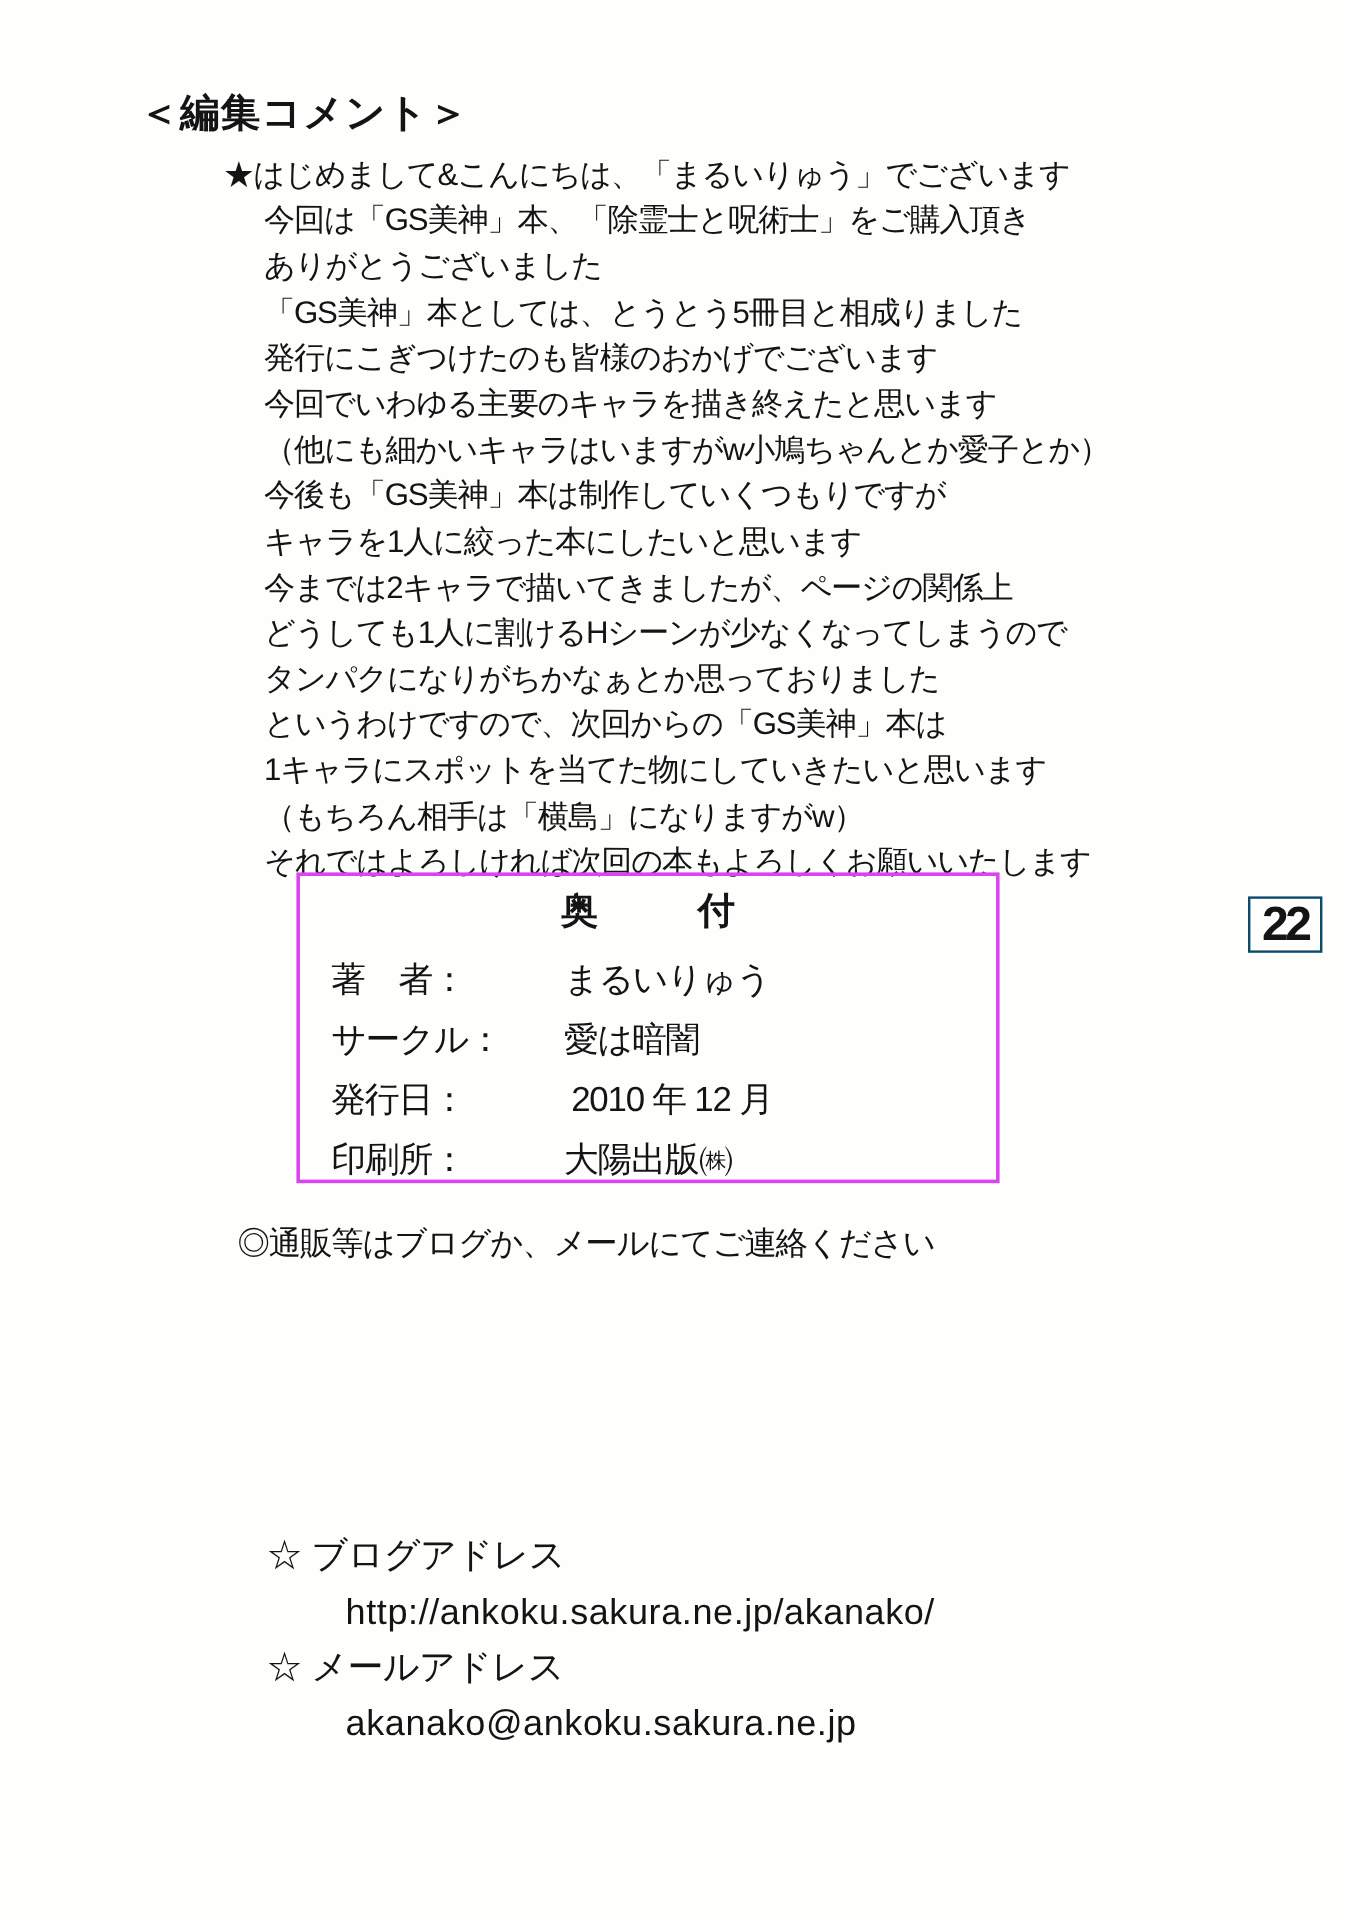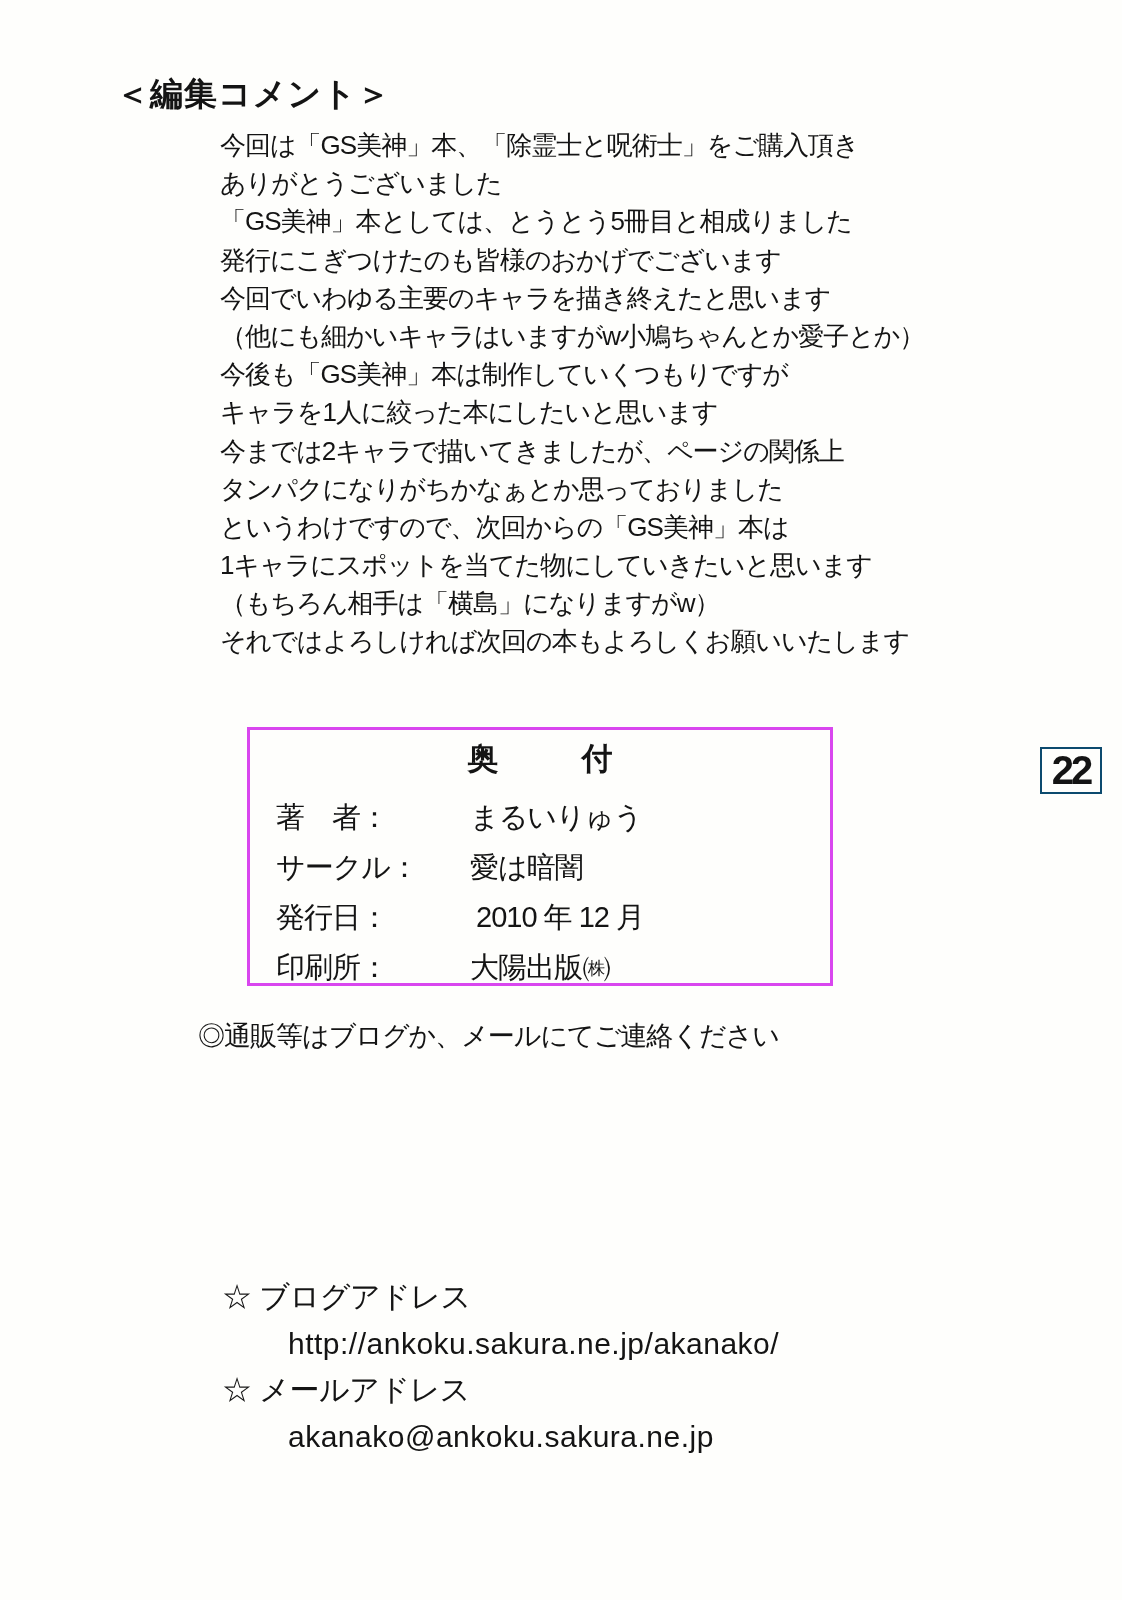--- a/index.html
+++ b/index.html
@@ -63,29 +63,31 @@
   .addresses .indent { margin-left:66px; letter-spacing:0.5px; }
 </style>
 </head>
 <body>
 
 <div class="page">
 
   <div class="heading">＜編集コメント＞</div>
 
   <div class="comments">
+    <div class="line outdent">★はじめまして&amp;こんにちは、「まるいりゅう」でございます</div>
     <div class="line">今回は「GS美神」本、「除霊士と呪術士」をご購入頂き</div>
     <div class="line">ありがとうございました</div>
     <div class="line">「GS美神」本としては、とうとう5冊目と相成りました</div>
     <div class="line">発行にこぎつけたのも皆様のおかげでございます</div>
     <div class="line">今回でいわゆる主要のキャラを描き終えたと思います</div>
     <div class="line">（他にも細かいキャラはいますがw小鳩ちゃんとか愛子とか）</div>
     <div class="line">今後も「GS美神」本は制作していくつもりですが</div>
     <div class="line">キャラを1人に絞った本にしたいと思います</div>
     <div class="line">今までは2キャラで描いてきましたが、ページの関係上</div>
+    <div class="line">どうしても1人に割けるHシーンが少なくなってしまうので</div>
     <div class="line">タンパクになりがちかなぁとか思っておりました</div>
     <div class="line">というわけですので、次回からの「GS美神」本は</div>
     <div class="line">1キャラにスポットを当てた物にしていきたいと思います</div>
     <div class="line">（もちろん相手は「横島」になりますがw）</div>
     <div class="line">それではよろしければ次回の本もよろしくお願いいたします</div>
   </div>
 
   <div class="colophon">
     <div class="colophon-title">奥　付</div>
     <div class="colophon-rows">

